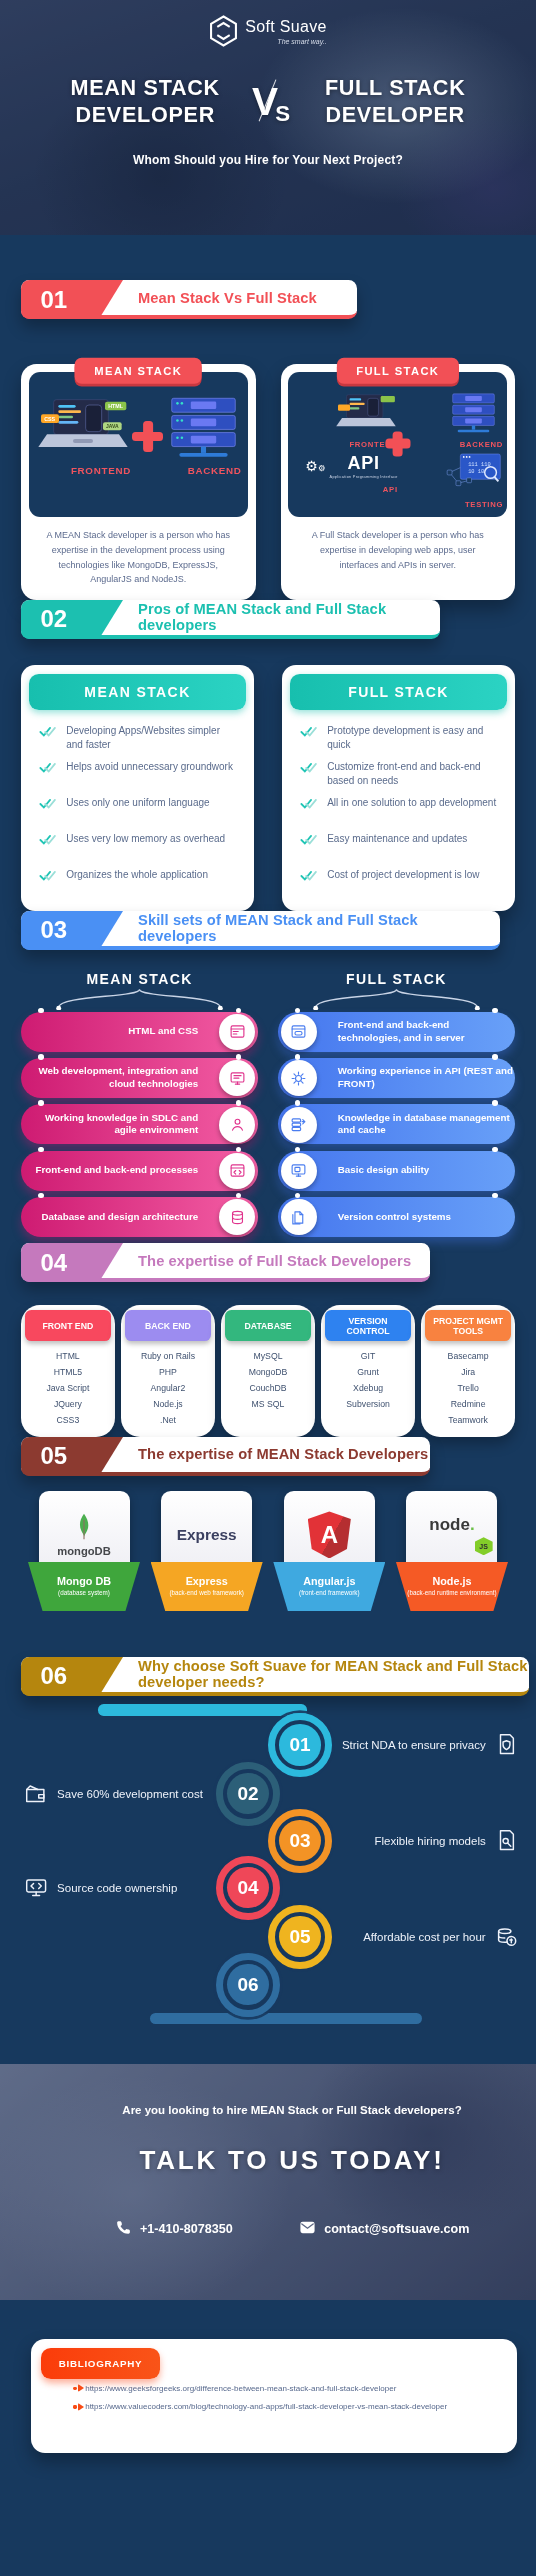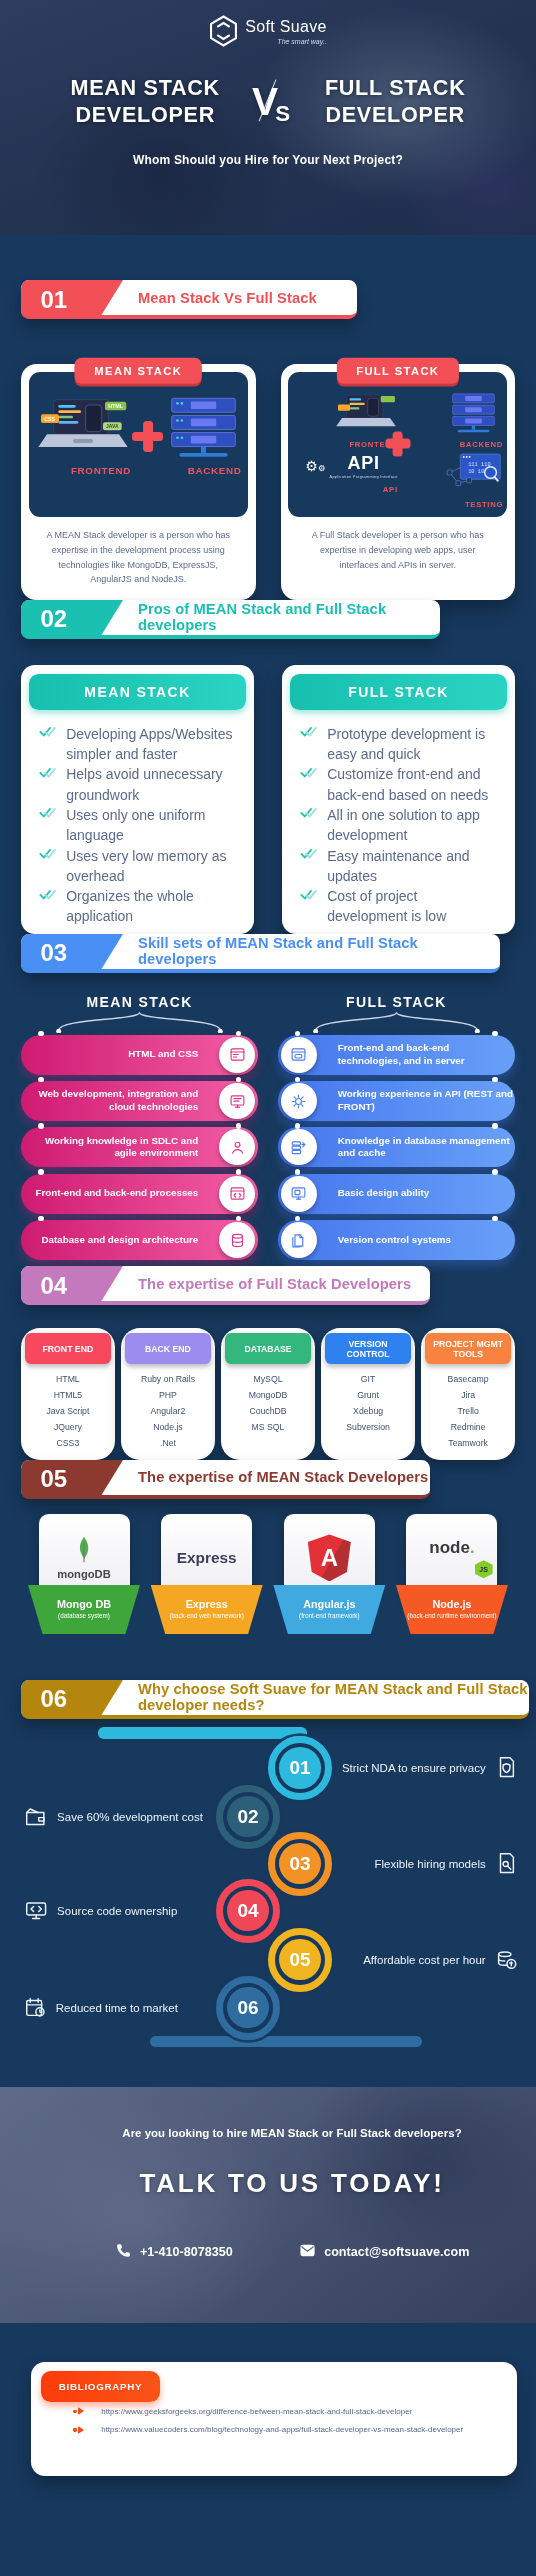--- a/index.html
+++ b/index.html
@@ -71,21 +71,21 @@
 
   
   .pros-row { margin:26.5px 21px 0; display:flex; gap:28px; }
   .pros-card { flex:1; background:#fff; border-radius:14px; padding:8.4px 8.4px 7px; box-shadow:0 9.8px 18px rgba(0,0,0,.3); }
   .pros-head { height:36px; border-radius:9.8px; background:linear-gradient(90deg,#17bfae,#2bd3c3); display:flex;
     align-items:center; justify-content:center; color:#fff; font-weight:700; font-size:14px; letter-spacing:1.4px;
     box-shadow:0 2.8px 7px rgba(23,191,174,.45); }
   .pros-list { list-style:none; padding:14px 7px 0 9.8px; }
   .pros-list li { display:flex; gap:9px; align-items:flex-start; min-height:36px; }
   .pros-list .dbl { flex:0 0 auto; margin-top:1.4px; }
-  .pros-list span.ptxt { color:#5a6b8c; font-size:14px; line-height:1.45; }
+  .pros-list span.ptxt { color:#5a6b8c; font-size:10px; line-height:1.45; }
 
   
   .skills { margin:21px 21px 0; display:flex; gap:19.5px; }
   .skill-col { flex:1; }
   .skill-head { text-align:center; color:#fff; font-weight:700; font-size:14px; letter-spacing:1.4px; }
   .bracket { display:block; margin:1.4px auto 1.4px; }
   .pill { position:relative; height:40px; border-radius:21px; margin-bottom:6.3px; display:flex; align-items:center; }
   .pill::before, .pill::after { content:""; position:absolute; top:-4.2px; width:5.6px; height:5.6px; border-radius:50%; background:#fff; }
   .pill::before { left:17px; } .pill::after { right:17px; }
   .mean-col .pill { background:linear-gradient(90deg,#ce1b72,#f45fa5); justify-content:flex-end; padding-right:60px; box-shadow:0 5.6px 9.8px rgba(206,27,114,.35); }
@@ -164,21 +164,21 @@
   .contacts { display:flex; justify-content:center; gap:66px; margin-top:43px; align-items:center; }
   .contact { display:flex; align-items:center; gap:8.4px; color:#fff; font-size:12.6px; font-weight:600; }
 
   
   .bottom { height:191px; background:#17395e; }
   .bib-card { position:relative; margin:0 19.5px 0 31px; top:39px; background:#fff; border-radius:14px;
     height:114px; padding:45px 21px 0 42px; box-shadow:0 8.4px 17px rgba(0,0,0,.3); }
   .bib-chip { position:absolute; left:9.8px; top:9.8px; background:linear-gradient(90deg,#fb3c0a,#f95418); color:#fff;
     font-weight:700; font-size:9.8px; letter-spacing:0.7px; padding:9.8px 18px; border-radius:9.8px;
     box-shadow:0 4.2px 7px rgba(251,60,10,.4); }
-  .bib-link { display:flex; align-items:center; gap:17px; margin-bottom:9.8px; }
+  .bib-link { display:flex; align-items:center; gap:1px; margin-bottom:9.8px; }
   .bib-arrow { position:relative; width:11.2px; height:8.4px; flex:0 0 auto; }
   .bib-arrow::before { content:""; position:absolute; left:0; top:2.8px; width:3.5px; height:3.5px; background:#f84b14; border-radius:1.4px; }
   .bib-arrow::after { content:""; position:absolute; left:4.9px; top:0; border-left:6.3px solid #f84b14;
     border-top:4.2px solid transparent; border-bottom:4.2px solid transparent; border-radius:1.4px; }
   .bib-url { color:#56688c; font-size:8px; }
 
   svg.linework { stroke:currentColor; fill:none; stroke-width:1.6; stroke-linecap:round; stroke-linejoin:round; }
   svg.white-line { stroke:#eef2fa; fill:none; stroke-width:1.7; stroke-linecap:round; stroke-linejoin:round; }
 </style>
 </head>
@@ -762,31 +762,20 @@
         <span>Affordable cost per hour</span>
         <span class="ricon">
             <svg class="white-line" width="21" height="21" viewBox="0 0 24 24">
               <ellipse cx="10" cy="6" rx="7" ry="2.6"></ellipse>
               <path d="M3 6v10c0 1.4 3.1 2.6 7 2.6 1 0 2-.1 2.8-.2M3 11c0 1.4 3.1 2.6 7 2.6"></path>
               <circle cx="17.5" cy="17" r="5"></circle>
               <path d="M17.5 14.8v4.4M15.8 16h2.8"></path>
             </svg>
           </span>
       </div>
-      <div class="reason r-left rl6">
-        <span class="ricon">
-            <svg class="white-line" width="21" height="21" viewBox="0 0 24 24">
-              <rect x="2" y="4" width="17" height="17" rx="2"></rect>
-              <path d="M6 2v4M15 2v4M2 9h17"></path>
-              <circle cx="17" cy="17" r="4.6"></circle>
-              <path d="M17 14.8V17l1.8 1.2"></path>
-            </svg>
-          </span>
-        <span>Reduced time to market</span>
-      </div>
     </div>
   </section>
 
   <footer class="cta-footer">
     <div class="f-question">Are you looking to hire MEAN Stack or Full Stack developers?</div>
     <div class="f-cta">TALK TO US TODAY!</div>
     <div class="contacts">
       <div class="contact">
         <span><svg class="white-line" width="17" height="17" viewBox="0 0 24 24">
               <path d="M7 3c1 0 1.9.6 2.1 1.6l.6 2.4c.2.8-.1 1.6-.8 2.1l-1.2.9c1.2 2.5 3.8 5.1 6.3 6.3l.9-1.2c.5-.7 1.3-1 2.1-.8l2.4.6c1 .2 1.6 1.1 1.6 2.1v1.7c0 1.2-1 2.2-2.2 2.1C10.5 20.9 3.1 13.5 3 5.2 2.9 4 3.9 3 5.1 3z" fill="#fff" stroke="none"></path>

